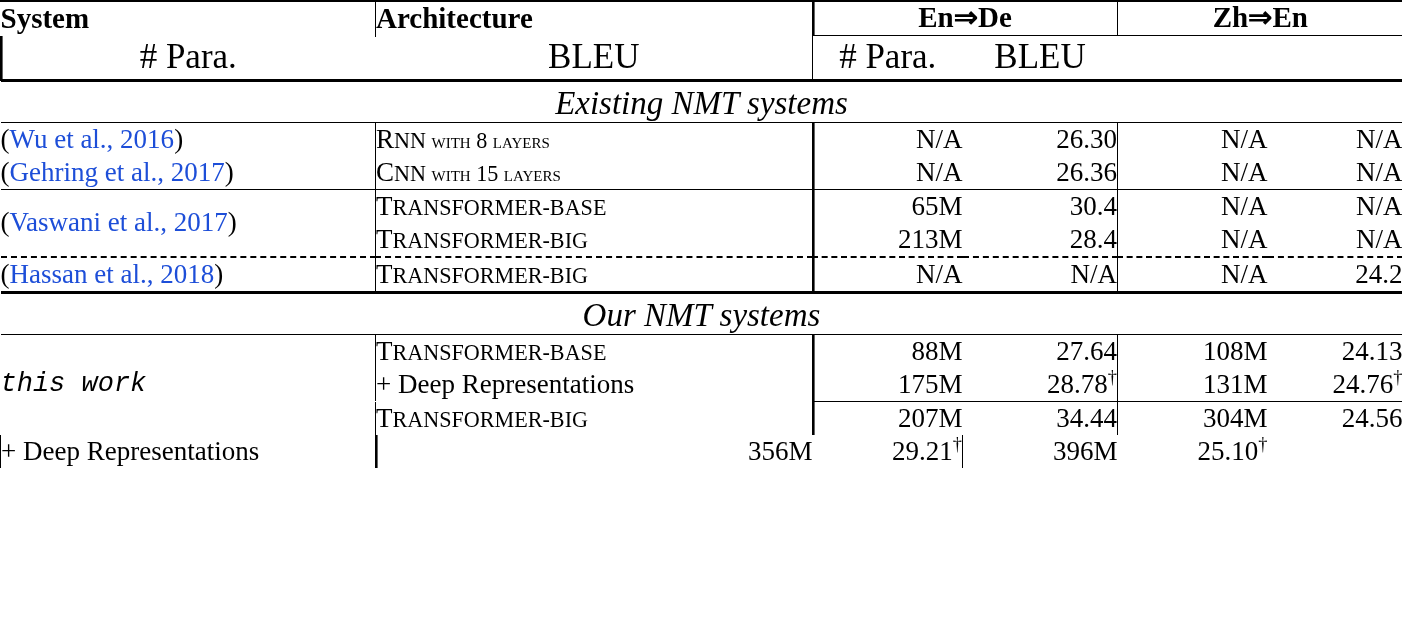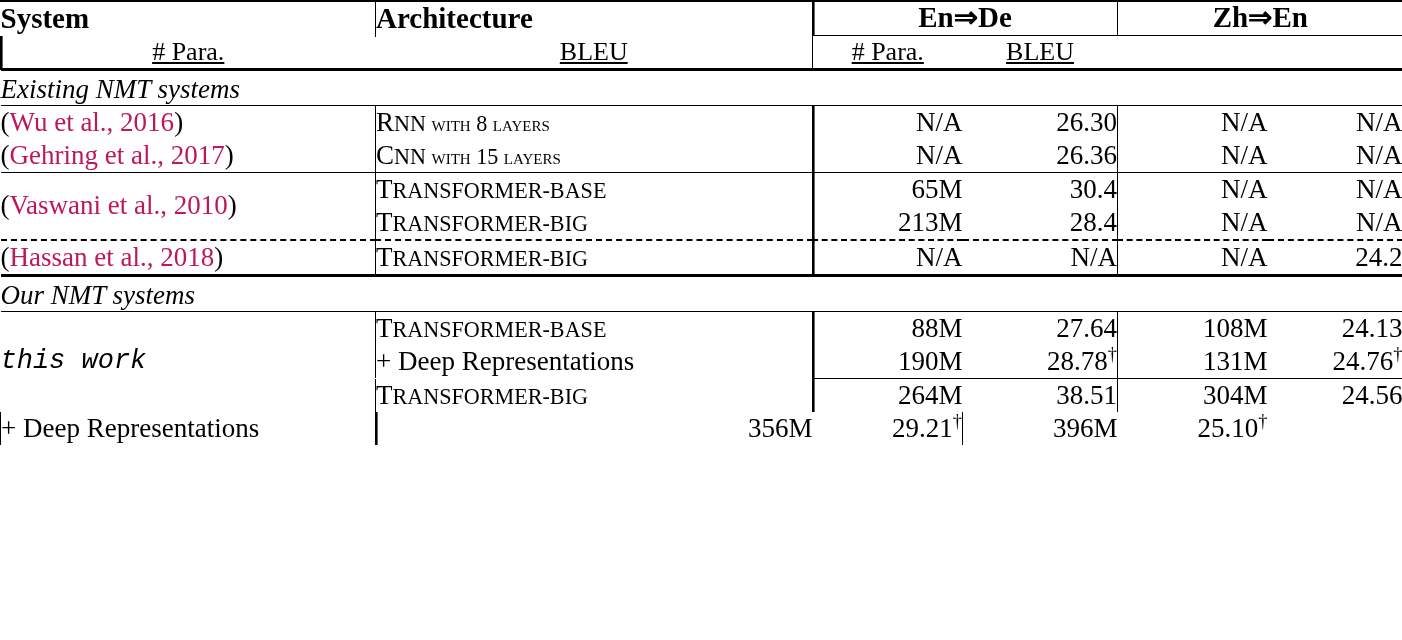--- a/index.html
+++ b/index.html
@@ -71,35 +71,35 @@
     width: 1402px;
     border-top: 2.2px solid #000;
   }
   .top-rule { top: 0; }
 
   .header-main {
     font-weight: bold;
     font-size: 29px;
   }
   .subhead {
-    font-size: 26px;
-    text-decoration: underline;
+    font-size: 35px;
   }
   .sc {
     font-variant: small-caps;
   }
   .cite {
-    color: #be185d;
+    color: #1d4ed8;
   }
   .citewrap {
     color: #000;
   }
   .group-title {
     font-style: italic;
-    font-size: 27px;
+    text-align: center;
+    font-size: 33px;
     padding: 4px 0 4px 0;
   }
   .thiswork {
     font-style: italic;
     text-align: left;
     padding-left: 14px;
     font-family: Liberation Mono, monospace;
   }
   sup.dagger {
     font-size: 0.68em;
@@ -181,21 +181,21 @@
         <td class="cell num">26.36</td>
         <td class="cell num vr-single">N/A</td>
         <td class="cell num">N/A</td>
       </tr>
 
       <tr class="rule-row">
         <td colspan="6" class="hr-thin"></td>
       </tr>
 
       <tr>
-        <td class="cell lbl citewrap" rowspan="2"><span>(</span><span class="cite">Vaswani et al., 2010</span><span>)</span></td>
+        <td class="cell lbl citewrap" rowspan="2"><span>(</span><span class="cite">Vaswani et al., 2017</span><span>)</span></td>
         <td class="cell lbl vr-single"><span class="sc">T</span><span class="sc" style="font-size:0.82em;">RANSFORMER-BASE</span></td>
         <td class="cell num vr-double">65M</td>
         <td class="cell num">30.4</td>
         <td class="cell num vr-single">N/A</td>
         <td class="cell num">N/A</td>
       </tr>
 
       <tr>
         <td class="cell lbl vr-single"><span class="sc">T</span><span class="sc" style="font-size:0.82em;">RANSFORMER-BIG</span></td>
         <td class="cell num vr-double">213M</td>
@@ -236,35 +236,35 @@
         <td class="cell thiswork" rowspan="4">this work</td>
         <td class="cell lbl vr-single"><span class="sc">T</span><span class="sc" style="font-size:0.82em;">RANSFORMER-BASE</span></td>
         <td class="cell num vr-double">88M</td>
         <td class="cell num-with-d"><span>27.64</span><sup class="dagger"></sup></td>
         <td class="cell num vr-single">108M</td>
         <td class="cell num-with-d"><span>24.13</span><sup class="dagger"></sup></td>
       </tr>
 
       <tr>
         <td class="cell lbl vr-single plus-indent">+ Deep Representations</td>
-        <td class="cell num vr-double">190M</td>
+        <td class="cell num vr-double">175M</td>
         <td class="cell num-with-d"><span>28.78</span><sup class="dagger">†</sup></td>
         <td class="cell num vr-single">131M</td>
         <td class="cell num-with-d"><span>24.76</span><sup class="dagger">†</sup></td>
       </tr>
 
       <tr class="rule-row">
         <td></td>
         <td colspan="5" class="hr-thin"></td>
       </tr>
 
       <tr>
         <td class="cell lbl vr-single"><span class="sc">T</span><span class="sc" style="font-size:0.82em;">RANSFORMER-BIG</span></td>
-        <td class="cell num vr-double">264M</td>
-        <td class="cell num-with-d"><span>38.51</span><sup class="dagger"></sup></td>
+        <td class="cell num vr-double">207M</td>
+        <td class="cell num-with-d"><span>34.44</span><sup class="dagger"></sup></td>
         <td class="cell num vr-single">304M</td>
         <td class="cell num-with-d"><span>24.56</span><sup class="dagger"></sup></td>
       </tr>
 
       <tr>
         <td class="cell lbl vr-single plus-indent">+ Deep Representations</td>
         <td class="cell num vr-double">356M</td>
         <td class="cell num-with-d"><span>29.21</span><sup class="dagger">†</sup></td>
         <td class="cell num vr-single">396M</td>
         <td class="cell num-with-d"><span>25.10</span><sup class="dagger">†</sup></td>

